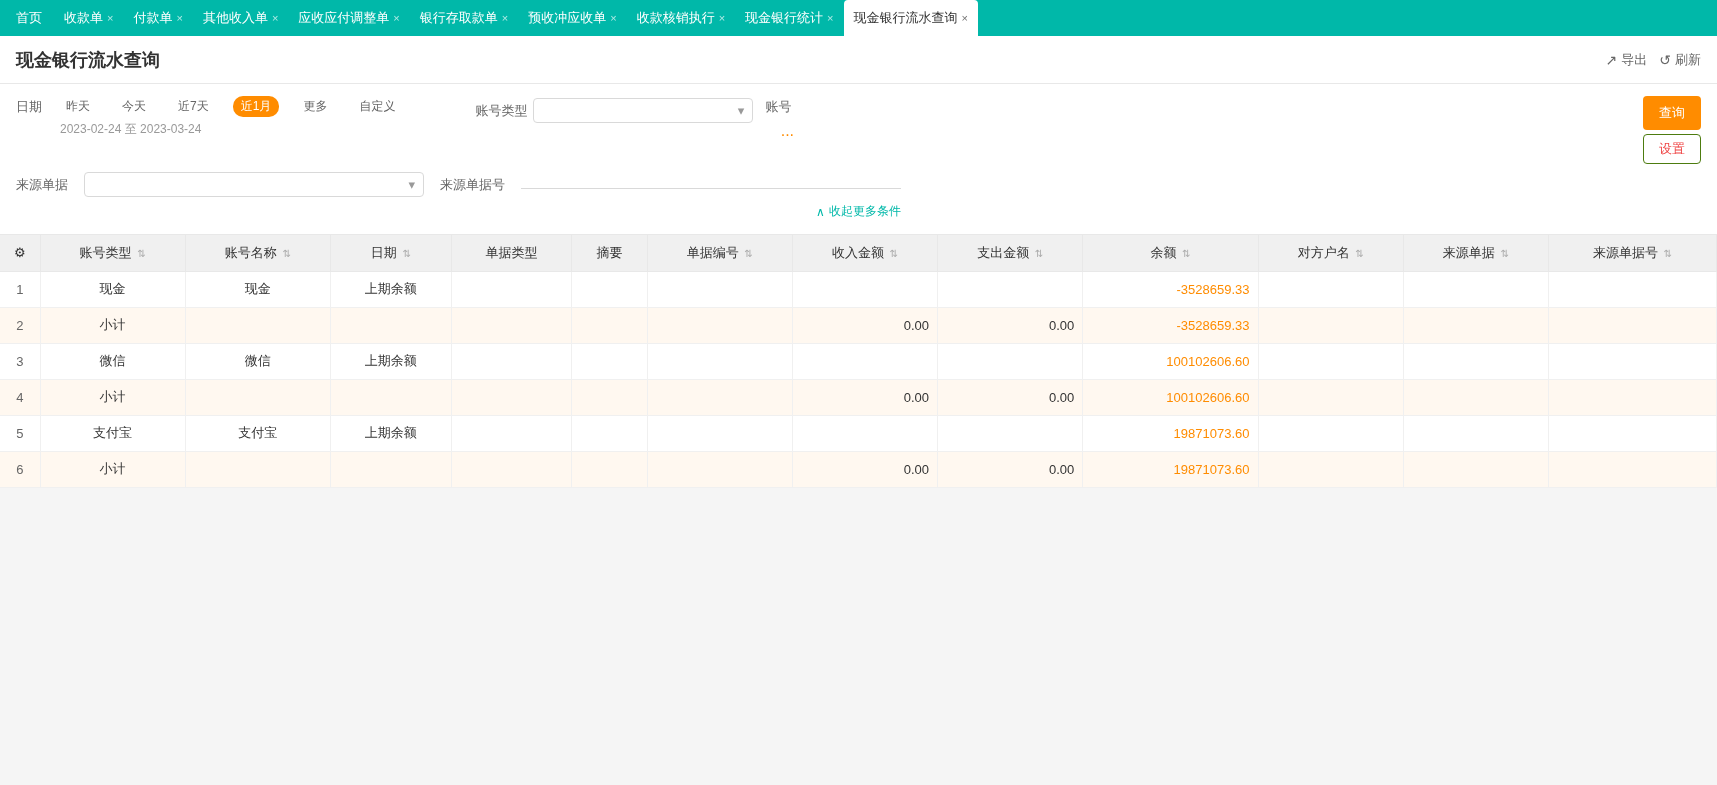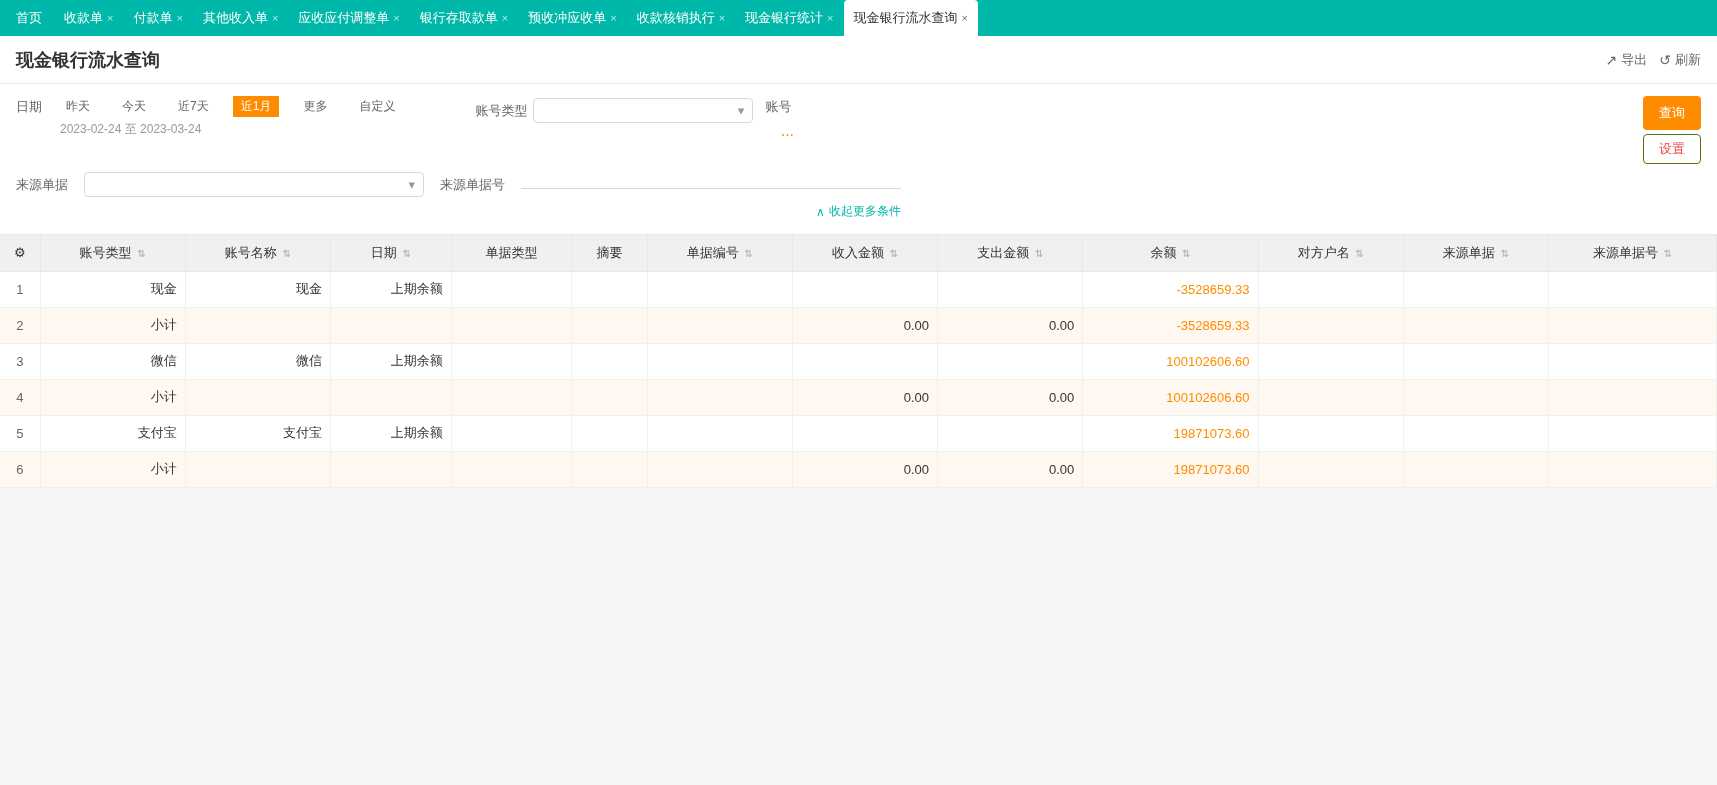--- a/index.html
+++ b/index.html
@@ -98,21 +98,21 @@
       border-radius: 3px;
       cursor: pointer;
       font-size: 12px;
       color: #666;
       background: none;
       border: none;
     }
     .date-btn.active {
       background: #ff8c00;
       color: #fff;
-      border-radius: 0;
+      border-radius: 10px;
     }
     .date-range {
       color: #999;
       font-size: 12px;
     }
     .filter-select {
       display: flex;
       align-items: center;
       gap: 4px;
       border: 1px solid #d9d9d9;
@@ -223,21 +223,21 @@
     tbody tr.subtotal {
       background: #fff8f0;
     }
     tbody td {
       padding: 0 8px;
       color: #333;
       border-right: 1px solid #f0f0f0;
       text-align: center;
     }
     tbody td:first-child { text-align: center; color: #666; }
-    tbody td.text-left { text-align: right; }
+    tbody td.text-left { text-align: center; }
     tbody td.text-right { text-align: right; }
     tbody td.orange { color: #ff8c00; }
   </style>
 </head>
 <body>
 
 <div class="top-nav">
   <div class="nav-home">
     <span>首页</span>
   </div>

